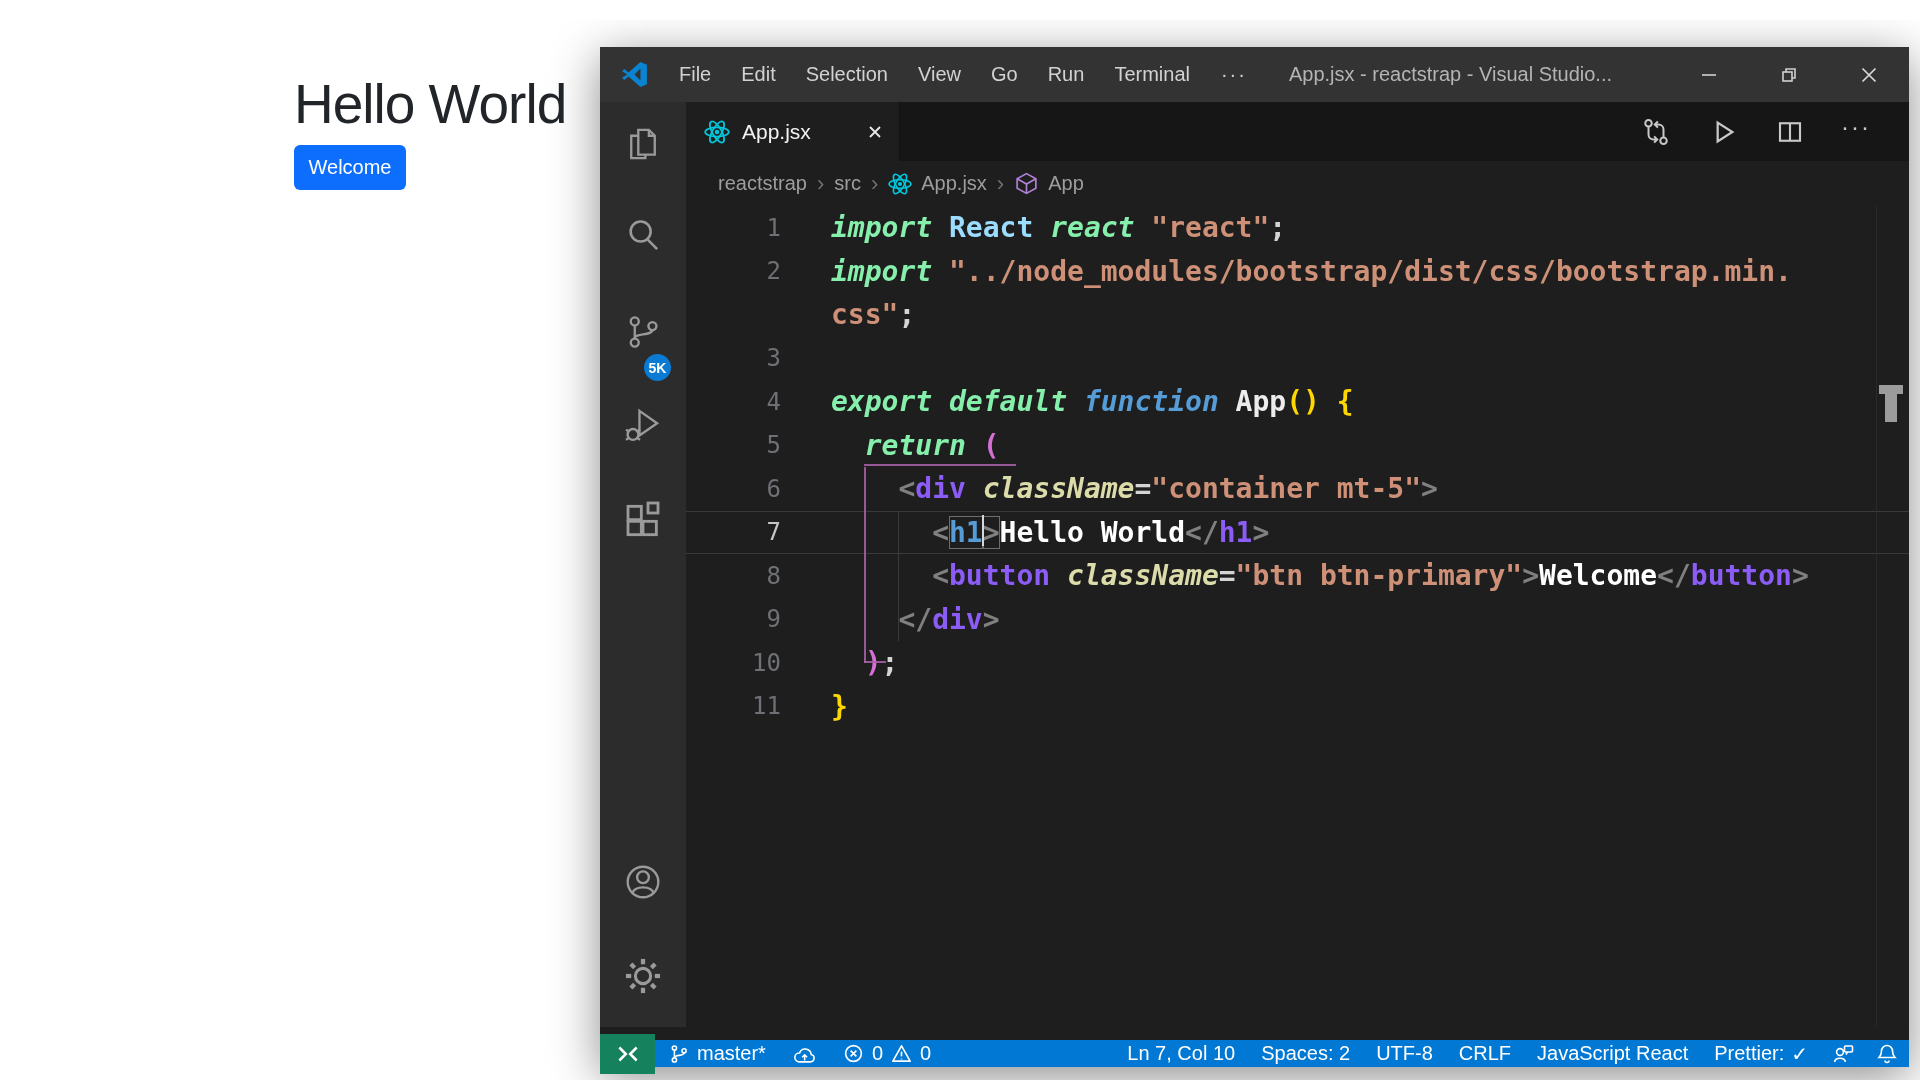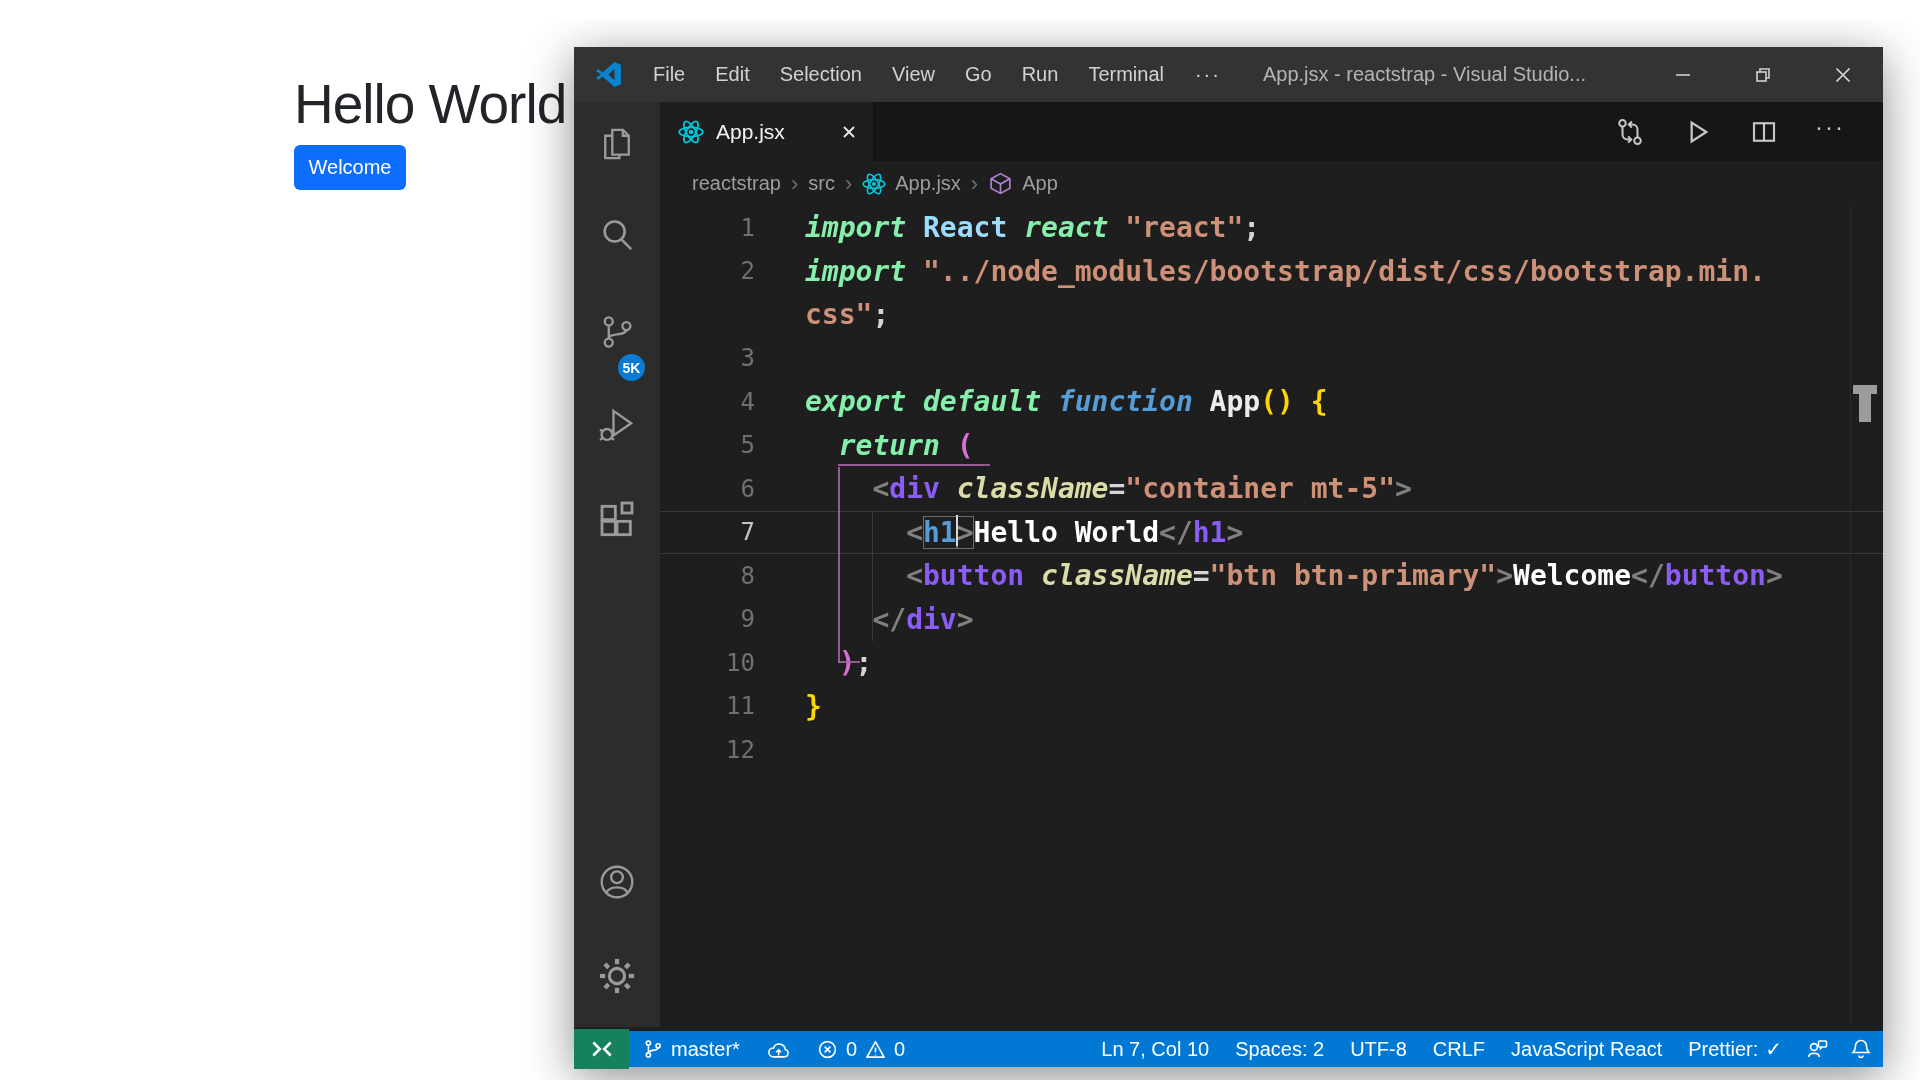--- a/index.html
+++ b/index.html
@@ -8,21 +8,21 @@
   .abs{position:absolute}
   svg{display:block}
 
   
   #hello-heading{left:294px;top:52px;font-size:55px;font-weight:500;color:#212529;letter-spacing:-1px}
   #welcome-btn{left:294px;top:125px;width:112px;height:45px;background:#0d6efd;color:#fff;
                border:none;border-radius:6px;font-size:20px;font-family:"Liberation Sans",sans-serif;cursor:pointer}
   #taskbar-strip{left:0;top:1073px;width:1316px;height:7px;background:#141414}
 
   
-  #vscode{left:574px;top:27px;width:1309px;height:1020px;background:#1e1e1e;
+  #vscode{left:600px;top:27px;width:1309px;height:1020px;background:#1e1e1e;
           box-shadow:0 10px 45px rgba(0,0,0,.45);}
 
   
   #titlebar{left:0;top:0;right:0;height:55px;background:#333333;display:flex;align-items:center;color:#cfcfcf;font-size:20px}
   #vscode-logo{margin-left:21px;margin-right:16px}
   .menu-item{padding:0 15px;color:#d2d2d2;cursor:default;white-space:nowrap}
   #menu-more{padding:0 16px;color:#d2d2d2;letter-spacing:2px}
   #window-title{margin-left:26px;color:#b4b4b4;white-space:nowrap}
   #win-controls{position:absolute;right:0;top:0;height:55px;display:flex}
   .win-ctl{width:80px;height:55px;display:flex;align-items:center;justify-content:center}
@@ -74,21 +74,21 @@
   #guide-active-v{left:178px;top:261px;width:2px;height:196px;background:#ad63ad;opacity:.85}
   #guide-active-under{left:178px;top:258px;width:152px;height:2px;background:#ad63ad;opacity:.85}
   #guide-active-corner{left:178px;top:455px;width:22px;height:2px;background:#ad63ad;opacity:.85}
   #guide-indent{left:212px;top:305px;width:1px;height:130px;background:#3a3a3a}
   #cursor{left:296px;top:309px;width:2px;height:31px;background:#d8d8d8}
   #minimap-divider{left:1190px;top:0;width:1px;bottom:0;background:#2a2a2a}
   #minimap-t-bar{left:1193px;top:179px;width:24px;height:9px;background:#9c9c9c}
   #minimap-t-stem{left:1199px;top:188px;width:12px;height:28px;background:#9c9c9c}
 
   
-  #statusbar{left:0;right:0;bottom:0;height:36px;background:#0078d4;display:flex;align-items:center;color:#fff;font-size:20px}
+  #statusbar{left:0;right:0;bottom:0;height:27px;background:#0078d4;display:flex;align-items:center;color:#fff;font-size:20px}
   #remote-cell{width:55px;height:40px;background:#16825d;display:flex;align-items:center;justify-content:center;flex:none}
   .sb-item{display:flex;align-items:center;gap:7px;padding:0 13px;height:40px;cursor:pointer;white-space:nowrap}
   #sb-right{margin-left:auto;display:flex;align-items:center}
   .sb-icon-item{padding:0 10px}
 </style>
 </head>
 <body>
 
 <div id="screen">
 
@@ -270,21 +270,20 @@
           <div class="code-row"><span class="ln"></span><span class="ct"><span class="tk-str">css"</span><span class="tk-pl">;</span></span></div>
           <div class="code-row"><span class="ln">3</span><span class="ct"></span></div>
           <div class="code-row"><span class="ln">4</span><span class="ct"><span class="tk-kw">export</span><span class="tk-pl"> </span><span class="tk-kw">default</span><span class="tk-pl"> </span><span class="tk-kwb">function</span><span class="tk-pl"> </span><span class="tk-fn">App</span><span class="tk-b1">()</span><span class="tk-pl"> </span><span class="tk-b1">{</span></span></div>
           <div class="code-row"><span class="ln">5</span><span class="ct"><span class="tk-pl">  </span><span class="tk-kw">return</span><span class="tk-pl"> </span><span class="tk-b2">(</span></span></div>
           <div class="code-row"><span class="ln">6</span><span class="ct"><span class="tk-pl">    </span><span class="tk-ang">&lt;</span><span class="tk-tag">div</span><span class="tk-pl"> </span><span class="tk-attr">className</span><span class="tk-pl">=</span><span class="tk-str">"container mt-5"</span><span class="tk-ang">&gt;</span></span></div>
           <div class="code-row current"><span class="ln">7</span><span class="ct"><span class="tk-pl">      </span><span class="tk-ang">&lt;</span><span class="tk-tagbox">h1</span><span class="tk-angbox">&gt;</span><span class="tk-txt">Hello World</span><span class="tk-ang">&lt;/</span><span class="tk-tag">h1</span><span class="tk-ang">&gt;</span></span></div>
           <div class="code-row"><span class="ln">8</span><span class="ct"><span class="tk-pl">      </span><span class="tk-ang">&lt;</span><span class="tk-tag">button</span><span class="tk-pl"> </span><span class="tk-attr">className</span><span class="tk-pl">=</span><span class="tk-str">"btn btn-primary"</span><span class="tk-ang">&gt;</span><span class="tk-txt">Welcome</span><span class="tk-ang">&lt;/</span><span class="tk-tag">button</span><span class="tk-ang">&gt;</span></span></div>
           <div class="code-row"><span class="ln">9</span><span class="ct"><span class="tk-pl">    </span><span class="tk-ang">&lt;/</span><span class="tk-tag">div</span><span class="tk-ang">&gt;</span></span></div>
           <div class="code-row"><span class="ln">10</span><span class="ct"><span class="tk-pl">  </span><span class="tk-b2">)</span><span class="tk-pl">;</span></span></div>
           <div class="code-row"><span class="ln">11</span><span class="ct"><span class="tk-b1">}</span></span></div>
-          <div class="code-row"><span class="ln">12</span><span class="ct"></span></div>
         </div>
       <div class="abs" id="guide-active-under"></div>
       <div class="abs" id="guide-active-v"></div>
       <div class="abs" id="guide-active-corner"></div>
       <div class="abs" id="guide-indent"></div>
       <div class="abs" id="cursor"></div>
       <div class="abs" id="minimap-divider"></div>
       <div class="abs" id="minimap-t-bar"></div>
       <div class="abs" id="minimap-t-stem"></div>
     </div>

